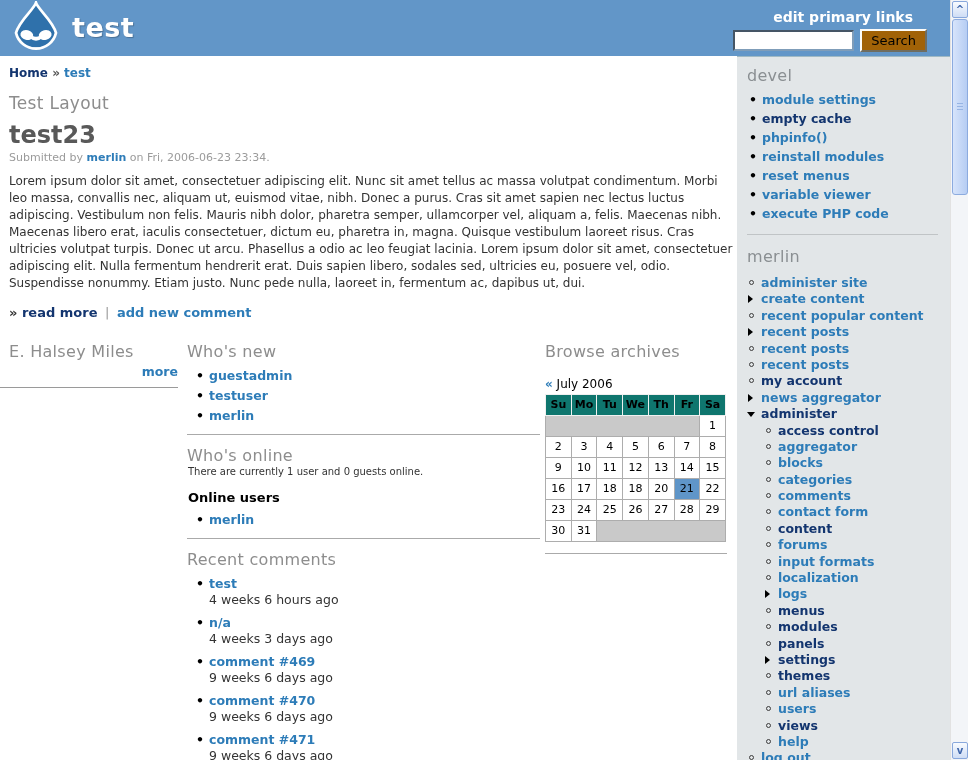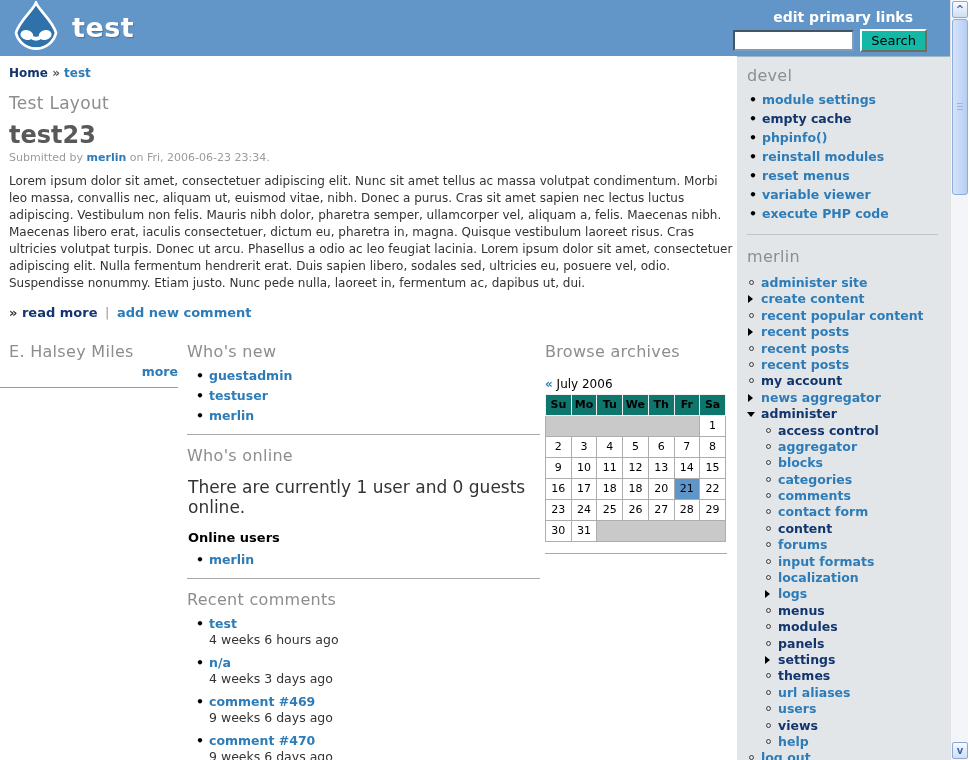--- a/index.html
+++ b/index.html
@@ -12,21 +12,21 @@
 
   
   .header { position:absolute; top:0; left:0; width:951px; height:56px; background:#6296c8; }
   .logo { position:absolute; left:9px; top:1px; width:54px; height:54px; }
   .site-name { position:absolute; left:72px; top:12px; font-size:27px; font-weight:bold; color:#fff;
                text-shadow:1px 1px 1px rgba(0,0,0,.25); letter-spacing:.5px; }
   .edit-links { position:absolute; right:38px; top:9px; font-size:14px; font-weight:bold; color:#fff; cursor:pointer;text-align:right; }
   .search-box { position:absolute; right:24px; top:29px; display:flex; align-items:center; }
   .search-input { width:121px; height:21px; border:2px inset #7f9db9; background:#fff; font-size:12px; padding:1px 3px; }
   .search-btn { margin-left:6px; height:23px; padding:1px 9px 2px; font-size:13px; color:#000;
-                background:#14b8a6; border-top:2px solid #fdfcf9; border-left:2px solid #fdfcf9;
+                background:#a16207; border-top:2px solid #fdfcf9; border-left:2px solid #fdfcf9;
                 border-right:2px solid #6f6d60; border-bottom:2px solid #6f6d60; cursor:pointer;
                 font-family:"DejaVu Sans","Liberation Sans",sans-serif; }
 
   
   .scrollbar { position:absolute; left:950px; top:0; width:18px; height:760px; background:#f3f5f8; border-left:1px solid #e2e2e2; }
   .sb-btn { position:absolute; left:1px; width:16px; height:17px; background:linear-gradient(#f8fbff,#cfddf5);
             border:1px solid #89a8dc; border-radius:2px; color:#3f66ab; font-size:10px; font-weight:bold;
             text-align:center; line-height:15px; cursor:pointer; }
   .sb-up { top:1px; }
   .sb-down { bottom:1px; }
@@ -56,21 +56,21 @@
   .col-3 { left:545px; width:182px; }
   .block-title { font-size:16px; font-weight:normal; color:#8d8d8d; letter-spacing:.3px; margin:0; }
   .col-1 .block-title, .col-1 .more-row { padding-left:9px; }
   .more-row { text-align:right; margin-top:3px; font-size:12.5px; font-weight:bold; }
   .rule { border:none; border-top:1px solid #9a9a9a; margin:8px 0 0 0; }
   .rule-lt { border:none; border-top:1px solid #aaa; margin:11px 0; }
 
   .dot-list { list-style:none; margin:7px 0 0 9px; padding:0; }
   .dot-list li { position:relative; padding-left:13px; font-size:12.5px; font-weight:bold; margin-bottom:5px; line-height:15px; }
   .dot-list li::before { content:'•'; position:absolute; left:0; top:0; color:#000; }
-  .who-text { font-size:17px; color:#333; margin:12px 0 0 1px; }
+  .who-text { font-size:10px; color:#333; margin:1px 0 0 1px; }
   .sub-head { font-size:13px; font-weight:bold; color:#000; margin:13px 0 0 1px; }
   .comment-age { display:block; font-weight:normal; color:#333; font-size:12.5px; margin-top:1px; }
   .dot-list.comments li { margin-bottom:8px; }
 
   
   .cal-caption { text-align:left; font-size:12px; color:#000; margin-top:16px; }
   .cal-caption .link-blue { font-weight:bold; }
   table.calendar { border-collapse:collapse; width:181px; margin-top:3px; font-size:11px;
                    border:1px solid #8a8a8a; table-layout:fixed; }
   .calendar th { background:#0f766e; border:1px solid #f0f0f0; font-weight:bold; padding:3px 0 4px; color:#000; }

